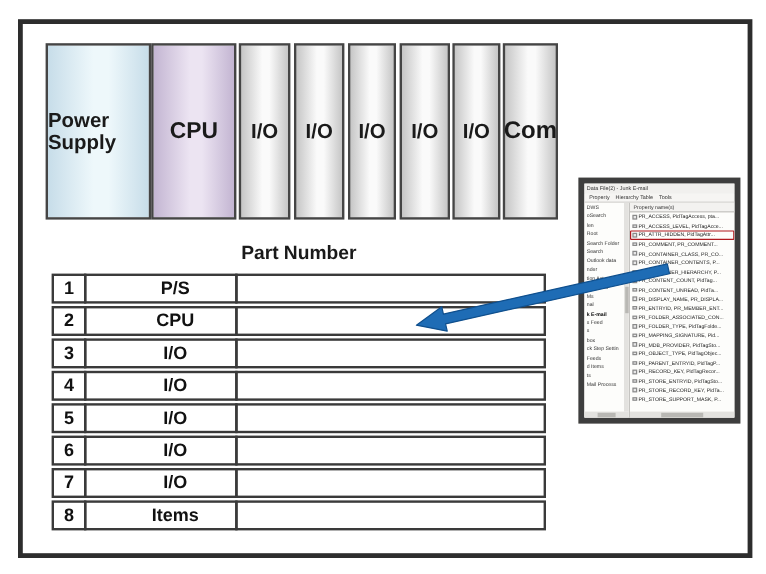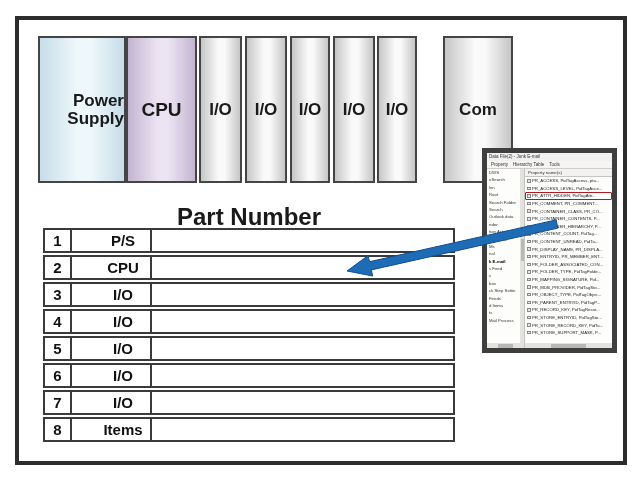--- a/index.html
+++ b/index.html
@@ -9,53 +9,53 @@
   }
   
   #frame{
     position:absolute;left:15px;top:16px;width:612px;height:449px;
     box-sizing:border-box;border:4px solid #2d2d2d;background:#ffffff;
   }
   
   .module{
     position:absolute;top:36px;height:147px;box-sizing:border-box;
     border:2px solid #454545;display:flex;align-items:center;justify-content:center;
-    text-align:right;font-weight:700;color:#1a1a1a;line-height:1.05;
+    text-align:left;font-weight:700;color:#1a1a1a;line-height:1.05;
   }
   .module.ps{left:38px;width:88px;font-size:17px;
     background:linear-gradient(to right,#c7dde9,#eef8fb 45%,#eef8fb 60%,#c7dde9);}
   .module.cpu{left:126px;width:71px;font-size:19px;
     background:linear-gradient(to right,#c3b5d2,#ece4f2 45%,#ece4f2 60%,#c3b5d2);}
   .module.io{font-size:17px;
     background:linear-gradient(to right,#c6c6c6,#fafafa 45%,#fafafa 60%,#c6c6c6);}
   .module.io1{left:199px;width:43px;}
   .module.io2{left:245px;width:42px;}
   .module.io3{left:290px;width:40px;}
   .module.io4{left:333px;width:42px;}
   .module.io5{left:377px;width:40px;}
-  .module.com{left:443px;width:70px;font-size:17px;
+  .module.com{left:419px;width:46px;font-size:20px;
     background:linear-gradient(to right,#c6c6c6,#fafafa 45%,#fafafa 60%,#c6c6c6);}
   
   #part-title{
     position:absolute;left:43px;top:203px;width:412px;text-align:center;
-    font-size:24px;font-weight:700;color:#1a1a1a;
+    font-size:16px;font-weight:700;color:#1a1a1a;
   }
   #part-table{
     position:absolute;left:43px;top:228px;width:412px;
     display:flex;flex-direction:column;gap:2px;
   }
   .prow{
     display:flex;height:25px;box-sizing:border-box;background:#ffffff;
   }
   .prow .cell{
     box-sizing:border-box;border:2px solid #3a3a3a;display:flex;
     align-items:center;justify-content:center;font-weight:700;font-size:15px;color:#111;
   }
   .prow .c-num{width:29px;}
-  .prow .c-label{width:82px;margin-left:-2px;padding-left:24px;}
+  .prow .c-label{width:128px;margin-left:-2px;padding-left:24px;}
   .prow .c-part{flex:1;margin-left:-2px;}
   
   #inset{
     position:absolute;left:482px;top:148px;width:135px;height:205px;
     box-sizing:border-box;border:5px solid #3e3e3e;background:#e9e8e6;
     font-family:"Liberation Sans",sans-serif;
   }
   #inset .titlebar{
     height:8px;background:#f1f0ee;font-size:4.5px;color:#333;
     line-height:8px;padding-left:2px;white-space:nowrap;overflow:hidden;

